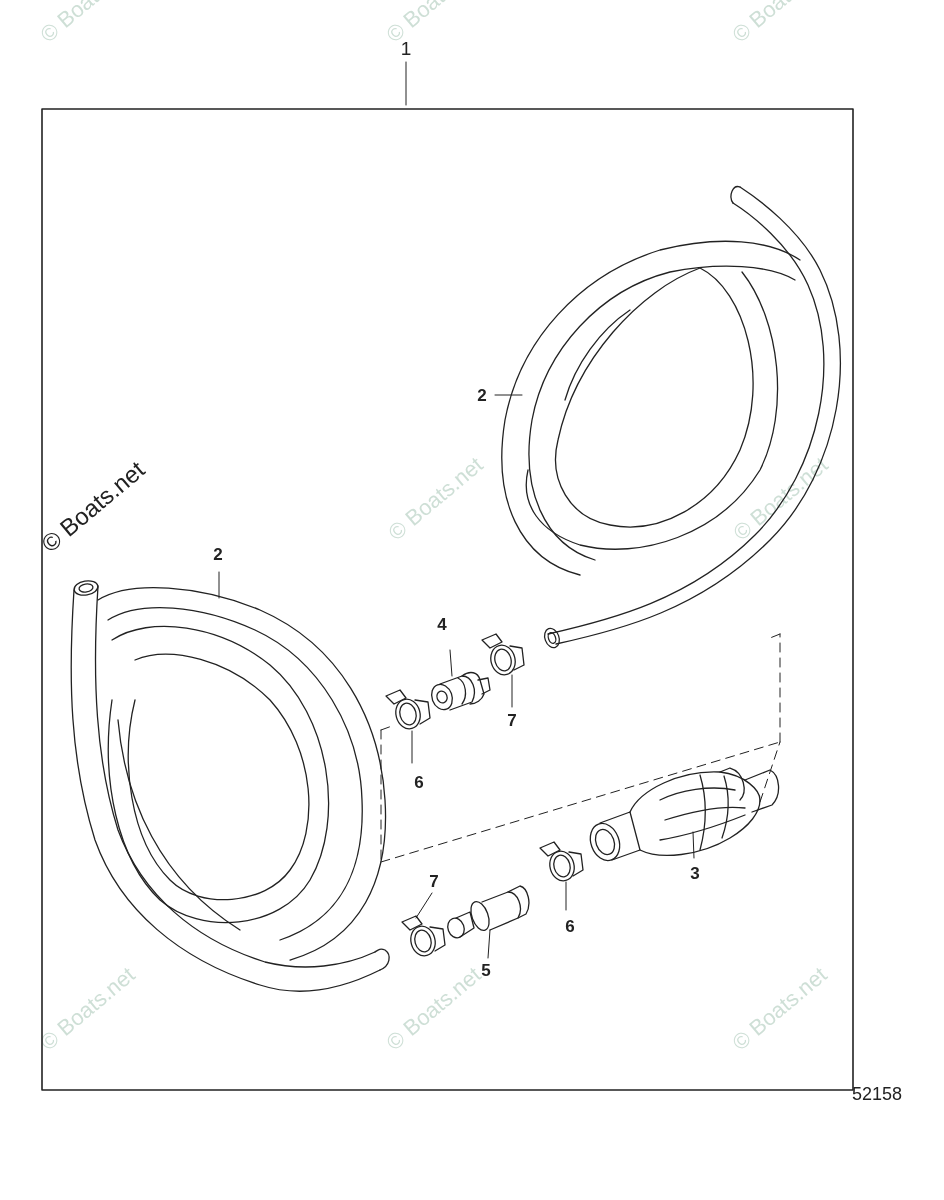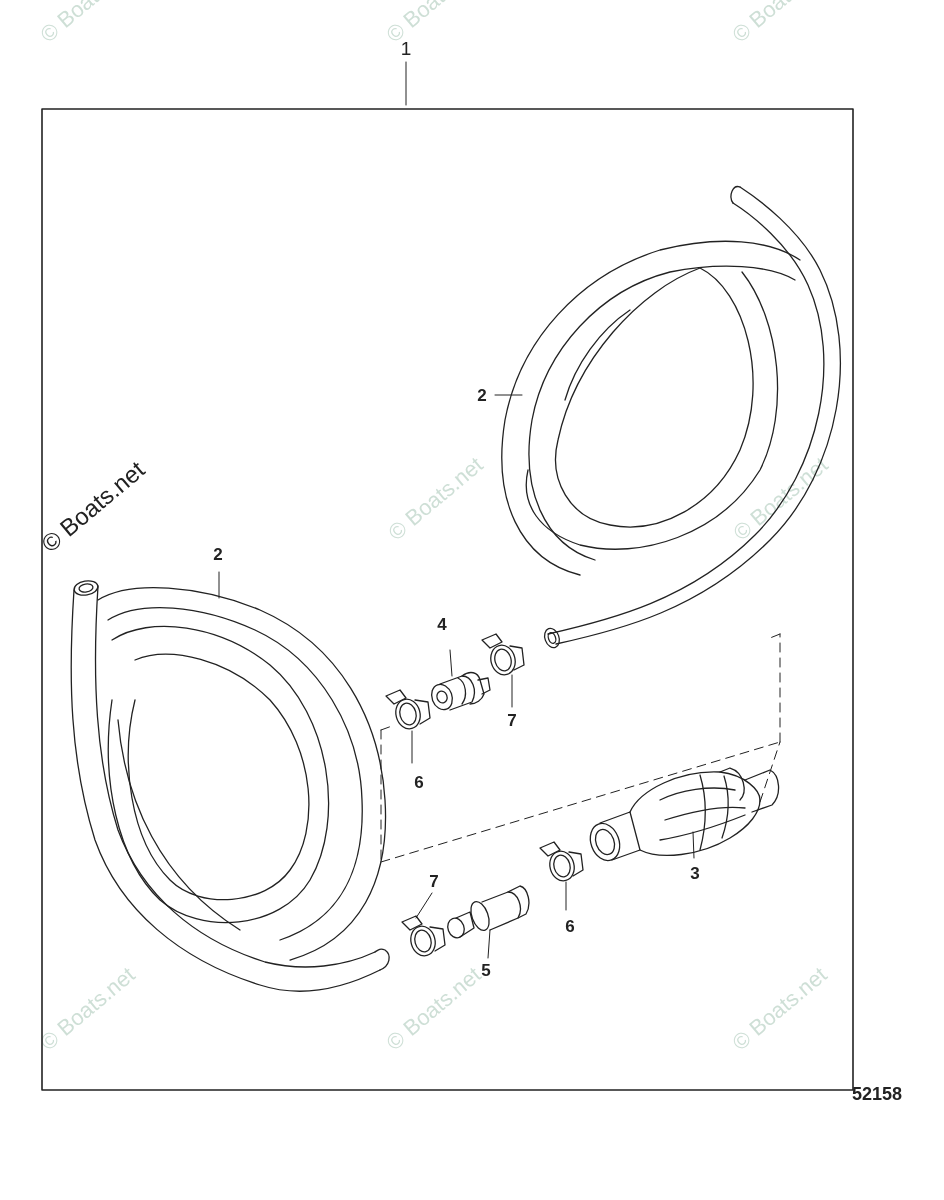--- a/index.html
+++ b/index.html
@@ -7,21 +7,21 @@
          font-family:"Liberation Sans", sans-serif; }
   #diagram { position:absolute; left:0; top:0; width:944px; height:1200px; }
   .callout { position:absolute; font-family:"Liberation Sans", sans-serif;
              font-weight:bold; font-size:17px; color:#222; transform:translate(-50%,-50%);
              line-height:1; }
   .callout.thin { font-weight:normal; font-size:19px; }
   .watermark { position:absolute; color:#c9dcd2; font-family:"Liberation Sans", sans-serif;
                font-size:22px; transform:rotate(-40deg); transform-origin:left bottom;
                white-space:nowrap; opacity:0.9; }
   .watermark.dark { color:#222; font-size:24px; opacity:1; }
-  #figure-number { position:absolute; right:42px; top:1084px; font-weight:bold;
+  #figure-number { position:absolute; right:42px; top:1084px; font-weight:normal;
                    font-size:18px; color:#222; font-family:"Liberation Sans", sans-serif; }
 </style>
 </head>
 <body>
 
 <div class="watermark" style="left:52px; top:22px;">© Boats.net</div>
 <div class="watermark" style="left:398px; top:22px;">© Boats.net</div>
 <div class="watermark" style="left:744px; top:22px;">© Boats.net</div>
 <div class="watermark" style="left:400px; top:520px;">© Boats.net</div>
 <div class="watermark" style="left:745px; top:520px;">© Boats.net</div>

